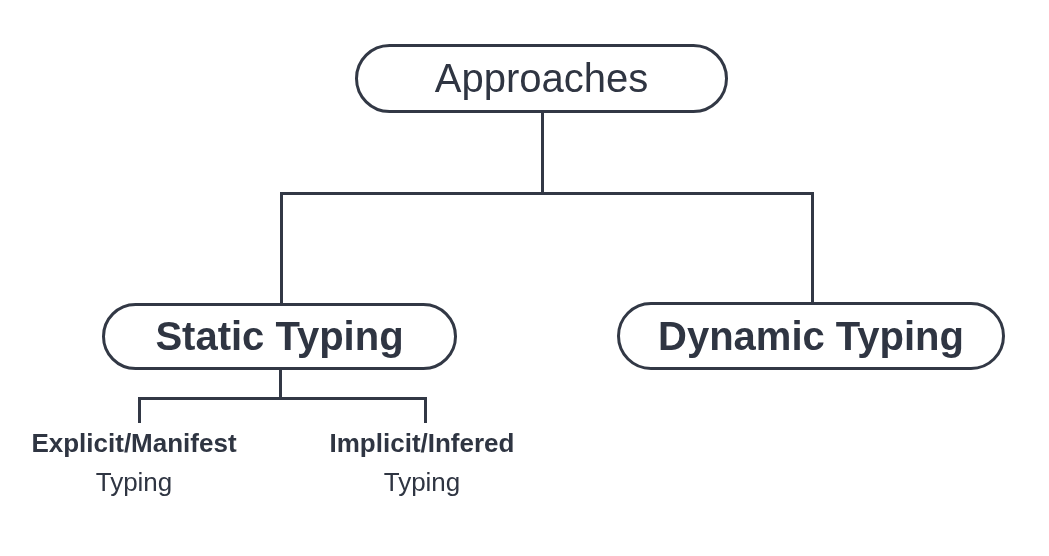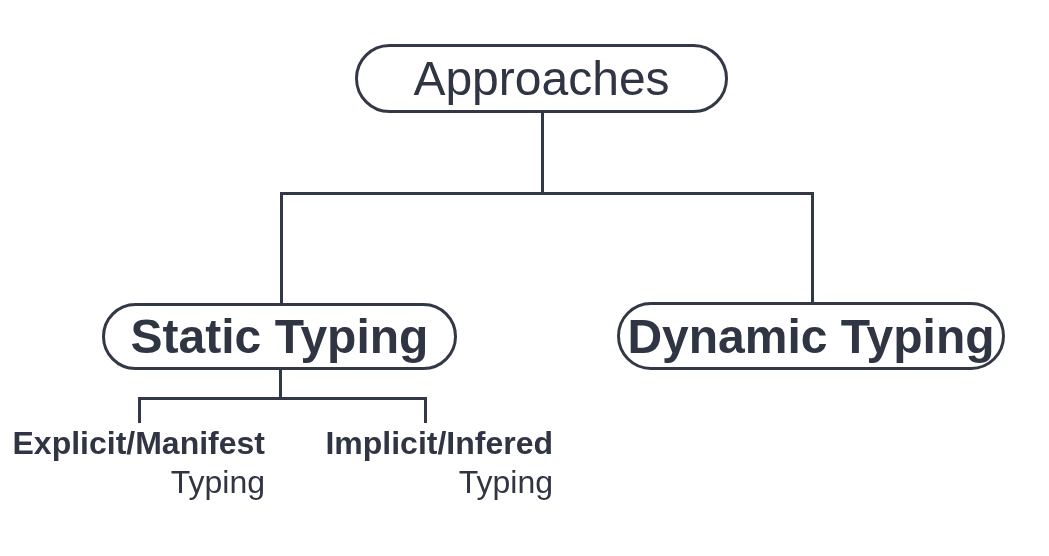--- a/index.html
+++ b/index.html
@@ -17,41 +17,41 @@
   }
   .stage{position:relative;width:1049px;height:556px;background:var(--background);}
   .node{
     position:absolute;
     box-sizing:border-box;
     border:3px solid var(--line);
     border-radius:999px;
     background:var(--node_fill);
     color:var(--text);
     display:flex;align-items:center;justify-content:center;
-    font-size:48px;
+    font-size:40px;
     white-space:nowrap;
   }
   .node.root{left:355px;top:44px;width:373px;height:69px;font-weight:400;}
   .node.static{left:102px;top:303px;width:355px;height:67px;font-weight:700;}
   .node.dynamic{left:617px;top:302px;width:388px;height:68px;font-weight:700;}
   .line{position:absolute;background:var(--line);}
   .l-root-stem   {left:541px;top:112px;width:3px;height:82px;}
   .l-h1          {left:280px;top:192px;width:534px;height:3px;}
   .l-drop-static {left:280px;top:192px;width:3px;height:112px;}
   .l-drop-dynamic{left:811px;top:192px;width:3px;height:111px;}
   .l-static-stem {left:279px;top:369px;width:3px;height:30px;}
   .l-h2          {left:138px;top:397px;width:289px;height:3px;}
   .l-drop-explicit{left:138px;top:397px;width:3px;height:26px;}
   .l-drop-implicit{left:424px;top:397px;width:3px;height:26px;}
   .leaf{
     position:absolute;
     width:262px;
-    text-align:right;
+    text-align:center;
     color:var(--text);
-    font-size:32px;
+    font-size:26px;
     line-height:39px;
   }
   .leaf .l1{font-weight:700;}
   .leaf .l2{font-weight:400;}
   .leaf.explicit{left:3px;top:424px;}
   .leaf.implicit{left:291px;top:424px;}
 </style>
 </head>
 <body>
 

